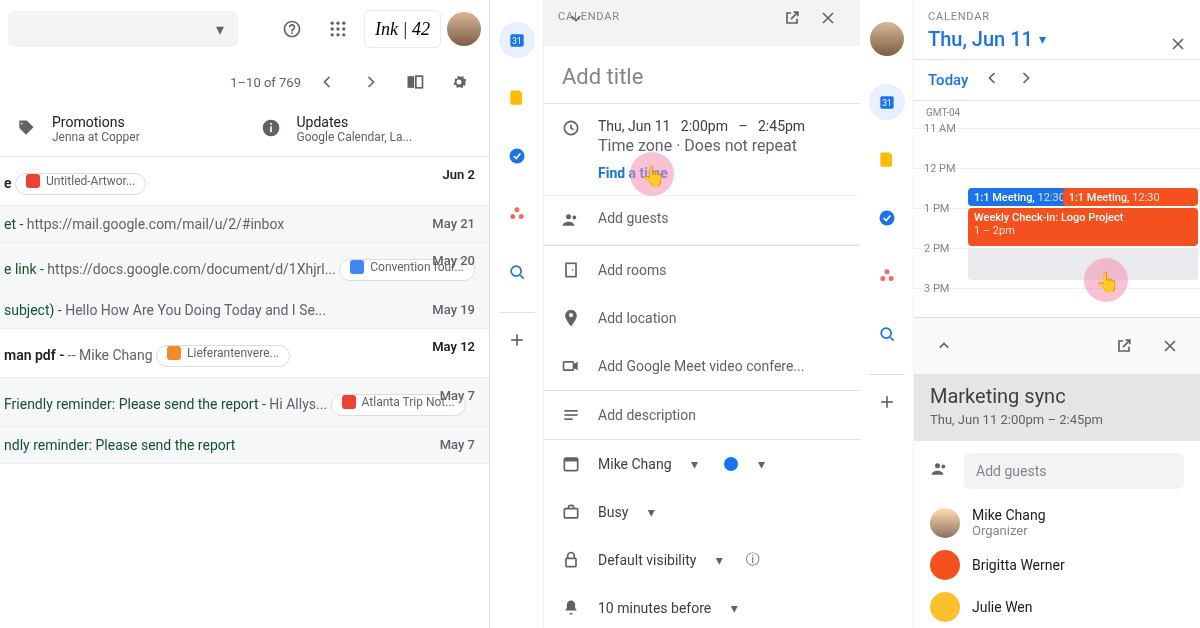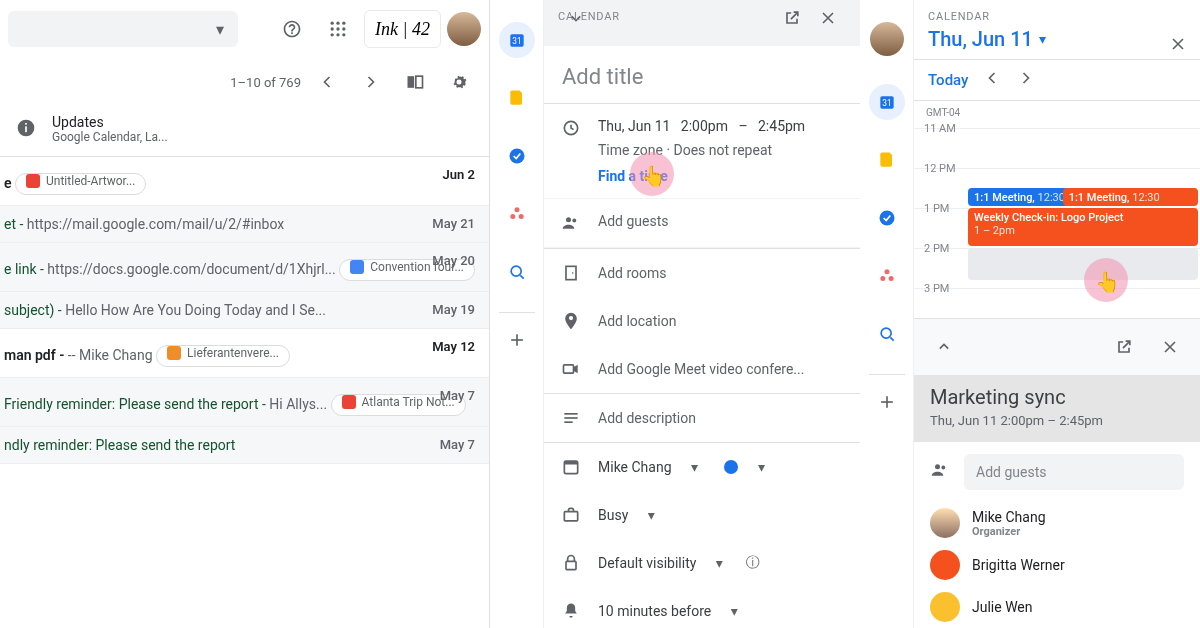--- a/index.html
+++ b/index.html
@@ -91,21 +91,21 @@
 .detail-head { display:flex; align-items:center; padding:10px 12px; gap:10px; }
 .detail-head .sp { flex:1; }
 .ev-card { background:#e5e5e5; padding: 10px 16px 14px 16px; }
 .ev-card h3 { font-size:20px; font-weight:400; color:#3c4043; }
 .ev-card .when { font-size:13px; color:#5f6368; margin-top:4px; }
 .guests { padding:12px 16px; display:flex; align-items:center; gap:14px; background:#fff; }
 .guests .inp { flex:1; background:#f1f3f4; border-radius:6px; padding:10px 12px; color:#80868b; font-size:14px; }
 .person { display:flex; align-items:center; gap:12px; padding:6px 16px; background:#fff; }
 .person .av { width:30px; height:30px; border-radius:50%; }
 .person .nm { font-size:14px; color:#202124; }
-.person .role { font-size:11px; color:#80868b;font-weight:bold; }
+.person .role { font-size:13px; color:#80868b; }
 
 
 svg { width: 20px; height: 20px; fill: currentColor; }
 </style>
 </head>
 <body>
 
 <div class="gmail">
   <div class="gmail-header">
     <div class="label-dd">
@@ -157,20 +157,31 @@
       <svg viewBox="0 0 24 24">
           <path d="M19.4 13l.6-1-.6-1 1.5-1.2-1-1.7-1.8.5-.8-.8.5-1.8-1.7-1L15 6l-1-.6-1 .6-1.2-1.5-1.7 1 .5 1.8-.8.8-1.8-.5-1 1.7L7 11l-.6 1 .6 1-1.5 1.2 1 1.7 1.8-.5.8.8-.5 1.8 1.7 1L12 18l1 .6 1-.6 1.2 1.5 1.7-1-.5-1.8.8-.8 1.8.5 1-1.7L19.4 13zM12 15a3 3 0 110-6 3 3 0 010 6z"></path>
         </svg>
     </div>
   </div>
 
   <div class="tabs">
     <div class="tab">
       <div class="tab-icon">
         <svg viewBox="0 0 24 24">
+            <path d="M21 11l-8-8H4v9l8 8 9-9zM7 8a1 1 0 110-2 1 1 0 010 2z"></path>
+          </svg>
+      </div>
+      <div>
+        <div class="tab-title">Promotions</div>
+        <div class="tab-sub">Jenna at Copper</div>
+      </div>
+    </div>
+    <div class="tab">
+      <div class="tab-icon">
+        <svg viewBox="0 0 24 24">
             <circle cx="12" cy="12" r="10"></circle>
             <rect x="11" y="10" width="2" height="7" fill="#fff"></rect>
             <rect x="11" y="6" width="2" height="2" fill="#fff"></rect>
           </svg>
       </div>
       <div>
         <div class="tab-title">Updates</div>
         <div class="tab-sub">Google Calendar, La...</div>
       </div>
     </div>
@@ -297,21 +308,21 @@
               <path d="M12 8v4l3 2" stroke="currentColor" stroke-width="2" fill="none"></path>
             </svg>
           </div>
         <div class="txt">
           <div class="main">
             <span>Thu, Jun 11</span>&nbsp;&nbsp;
             <span>2:00pm</span>&nbsp;&nbsp;
             <span>–</span>&nbsp;&nbsp;
             <span>2:45pm</span>
           </div>
-          <div style="font-size:14px;margin-top:8px">Time zone · Does not repeat</div>
+          <div style="font-size:16px;margin-top:2px">Time zone · Does not repeat</div>
           <span class="find-time">Find a time</span>
           <div class="cursor-badge" style="left:86px; top:48px">
               <span class="cursor-hand">👆</span>
             </div>
         </div>
       </div>
 
       <div class="c-row">
         <div class="ic">
             <svg viewBox="0 0 24 24">

